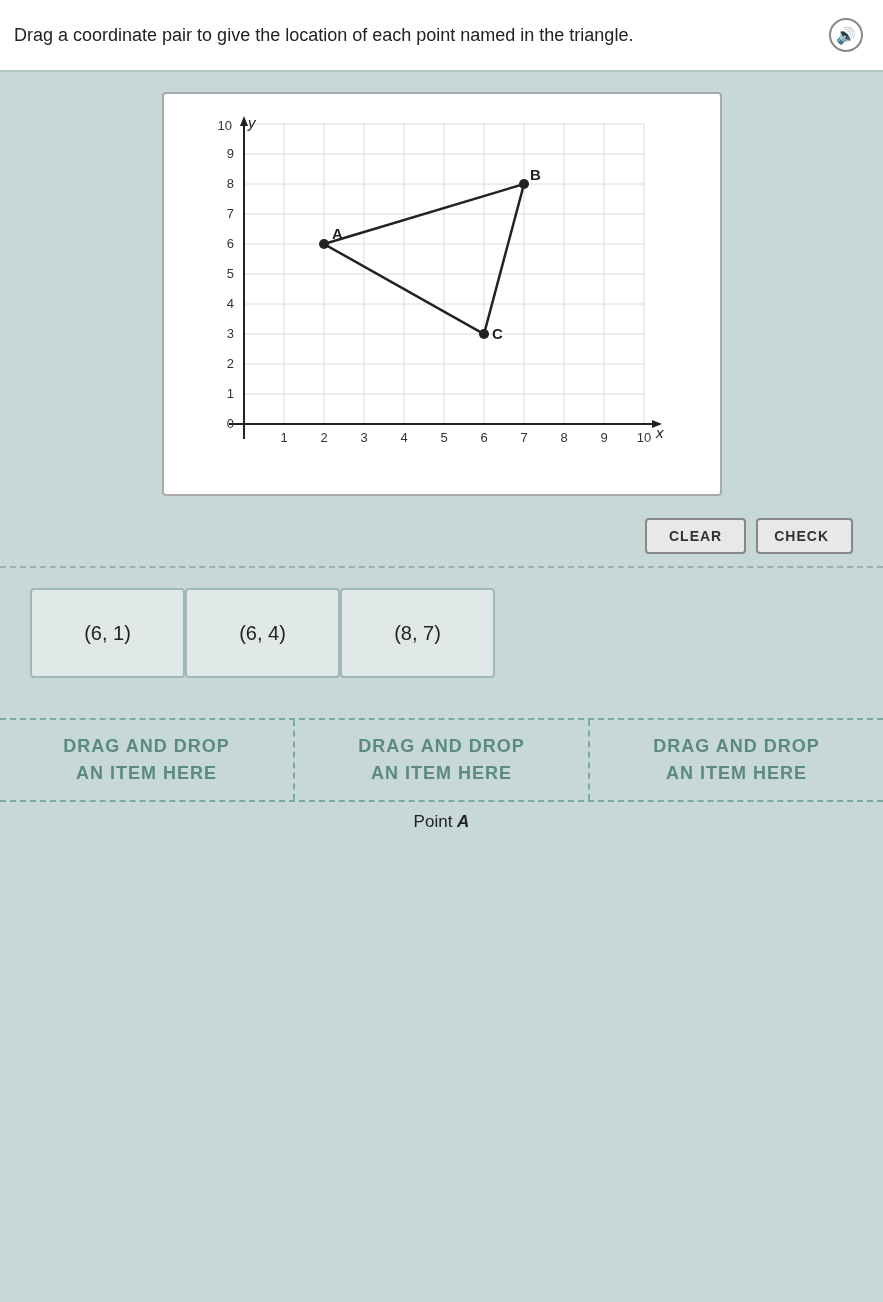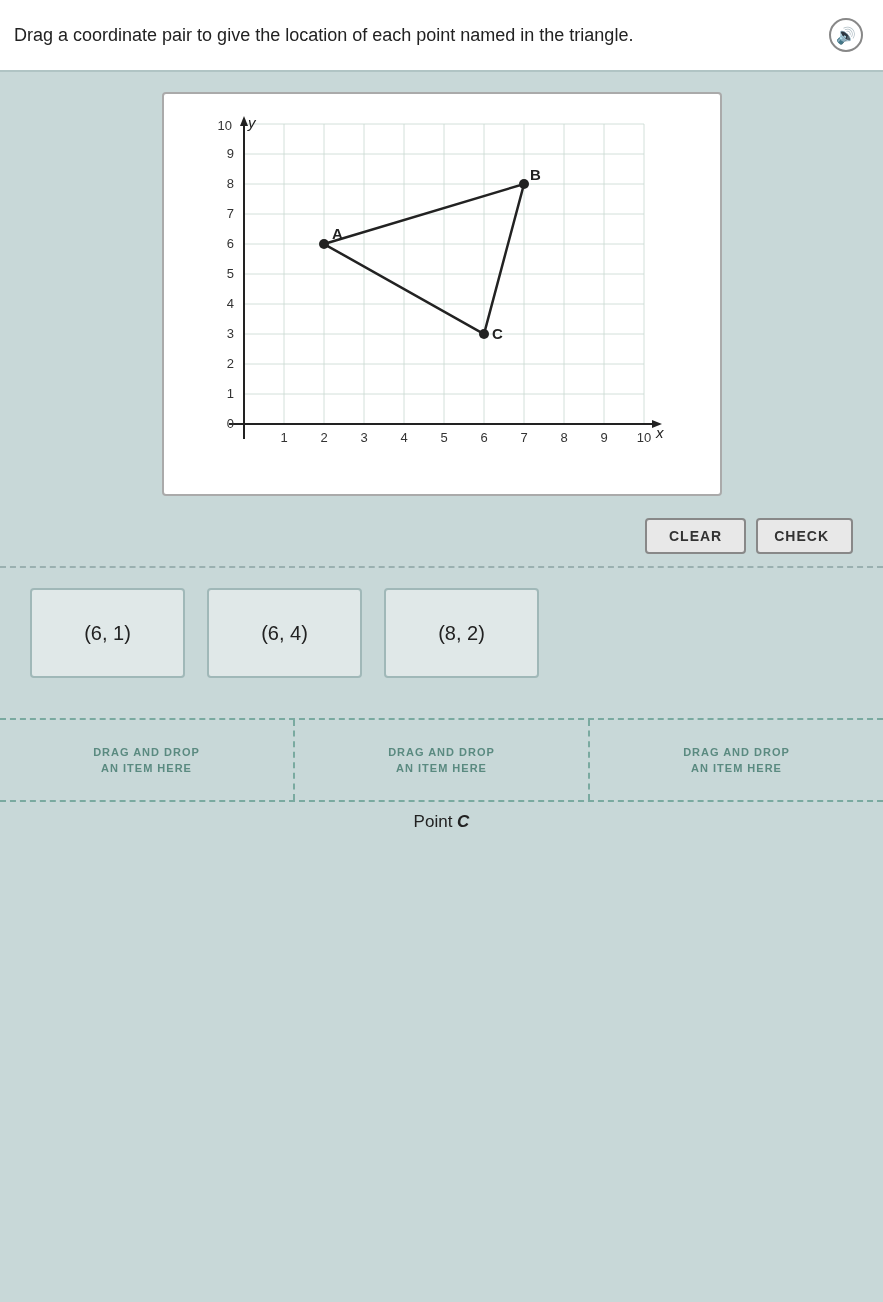--- a/index.html
+++ b/index.html
@@ -92,21 +92,21 @@
     }
 
     
     .tiles-section {
       background: #c8d8d8;
       padding: 20px 30px 10px 30px;
     }
     .tiles-grid {
       display: flex;
       flex-wrap: wrap;
-      gap: 22px;
+      gap: 0;
     }
     .tile {
       background: #e0e8e8;
       border: 2px solid #a0b8b8;
       border-radius: 4px;
       width: 155px;
       height: 90px;
       display: flex;
       align-items: center;
       justify-content: center;
@@ -128,21 +128,21 @@
     }
     .drop-zone {
       flex: 1;
       min-height: 80px;
       border-right: 2px dashed #7aaaa0;
       display: flex;
       align-items: center;
       justify-content: center;
       text-align: center;
       color: #5a8a80;
-      font-size: 11px;
+      font-size: 18px;
       font-weight: bold;
       letter-spacing: 1px;
       line-height: 1.5;
       padding: 12px 8px;
     }
     .drop-zone:last-child {
       border-right: none;
     }
     .point-labels-row {
       display: flex;
@@ -258,35 +258,35 @@
 
 <div class="tiles-section">
   <div class="tiles-grid">
     <div class="tile">
       <span>(6, 1)</span>
     </div>
     <div class="tile">
       <span>(6, 4)</span>
     </div>
     <div class="tile">
-      <span>(8, 2)</span>
+      <span>(8, 7)</span>
     </div>
   </div>
 </div>
 
 <div class="drop-section">
   <div class="drop-zones-row">
     <div class="drop-zone">
       <span>DRAG AND DROP<br>AN ITEM HERE</span>
     </div>
     <div class="drop-zone">
       <span>DRAG AND DROP<br>AN ITEM HERE</span>
     </div>
     <div class="drop-zone">
       <span>DRAG AND DROP<br>AN ITEM HERE</span>
     </div>
   </div>
   <div class="point-labels-row">
     <div class="point-label">
-      Point <em>C</em>
+      Point <em>A</em>
     </div>
   </div>
 </div>
 
 </body></html>

